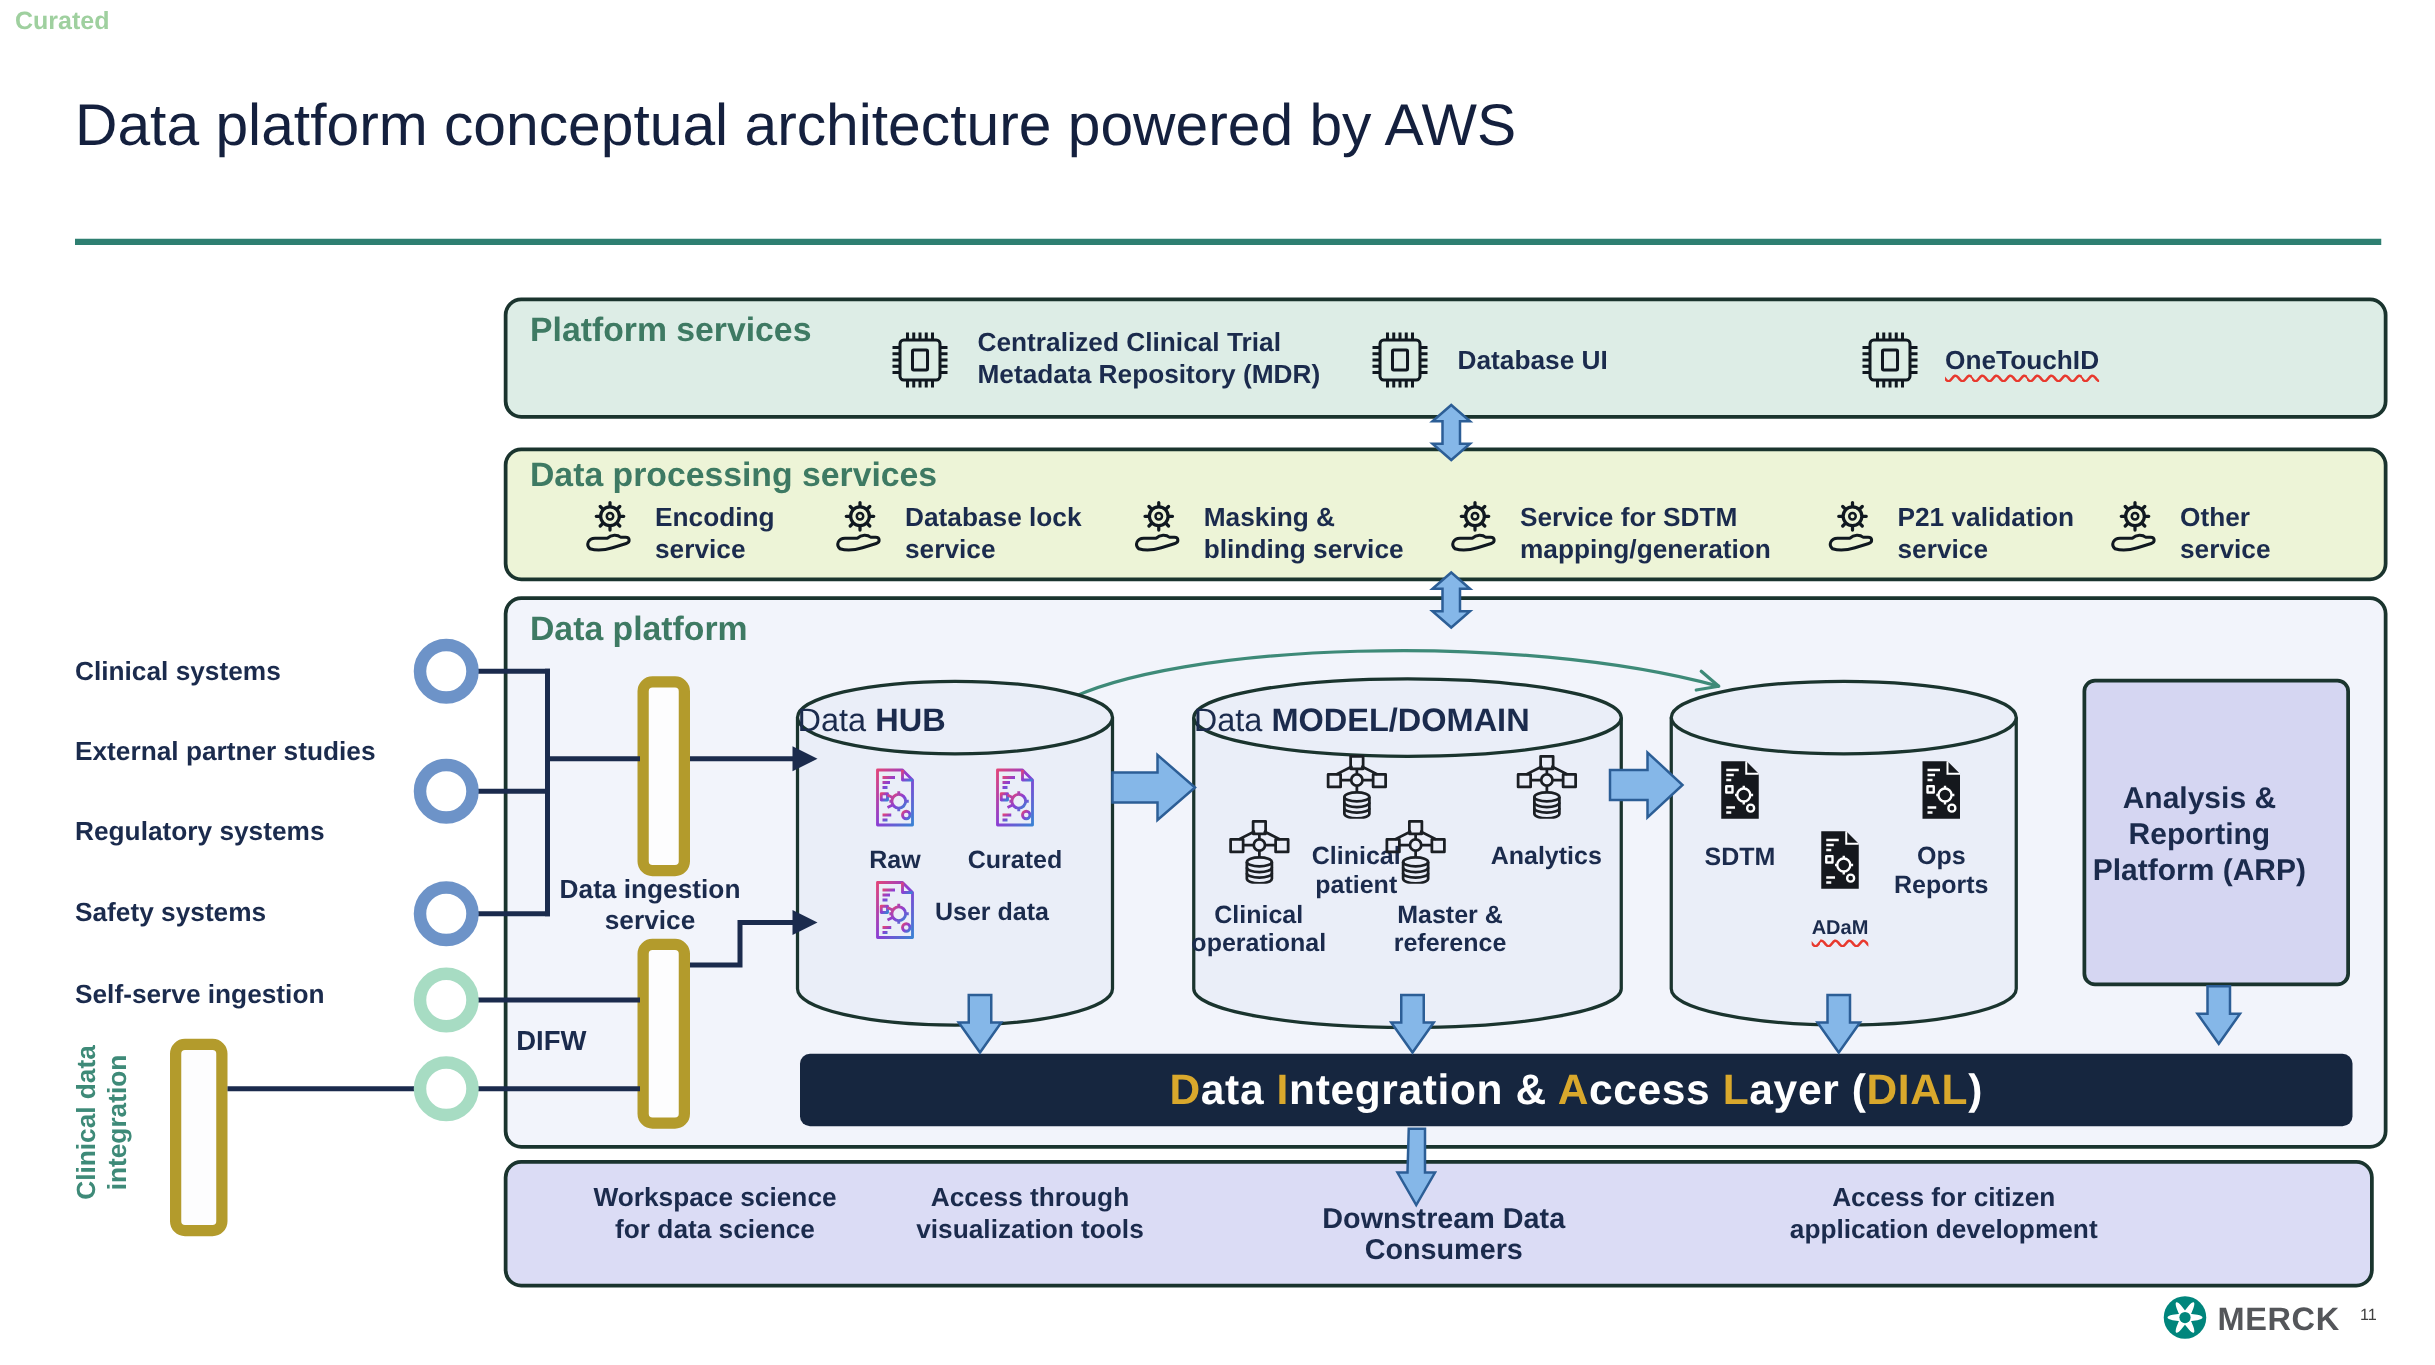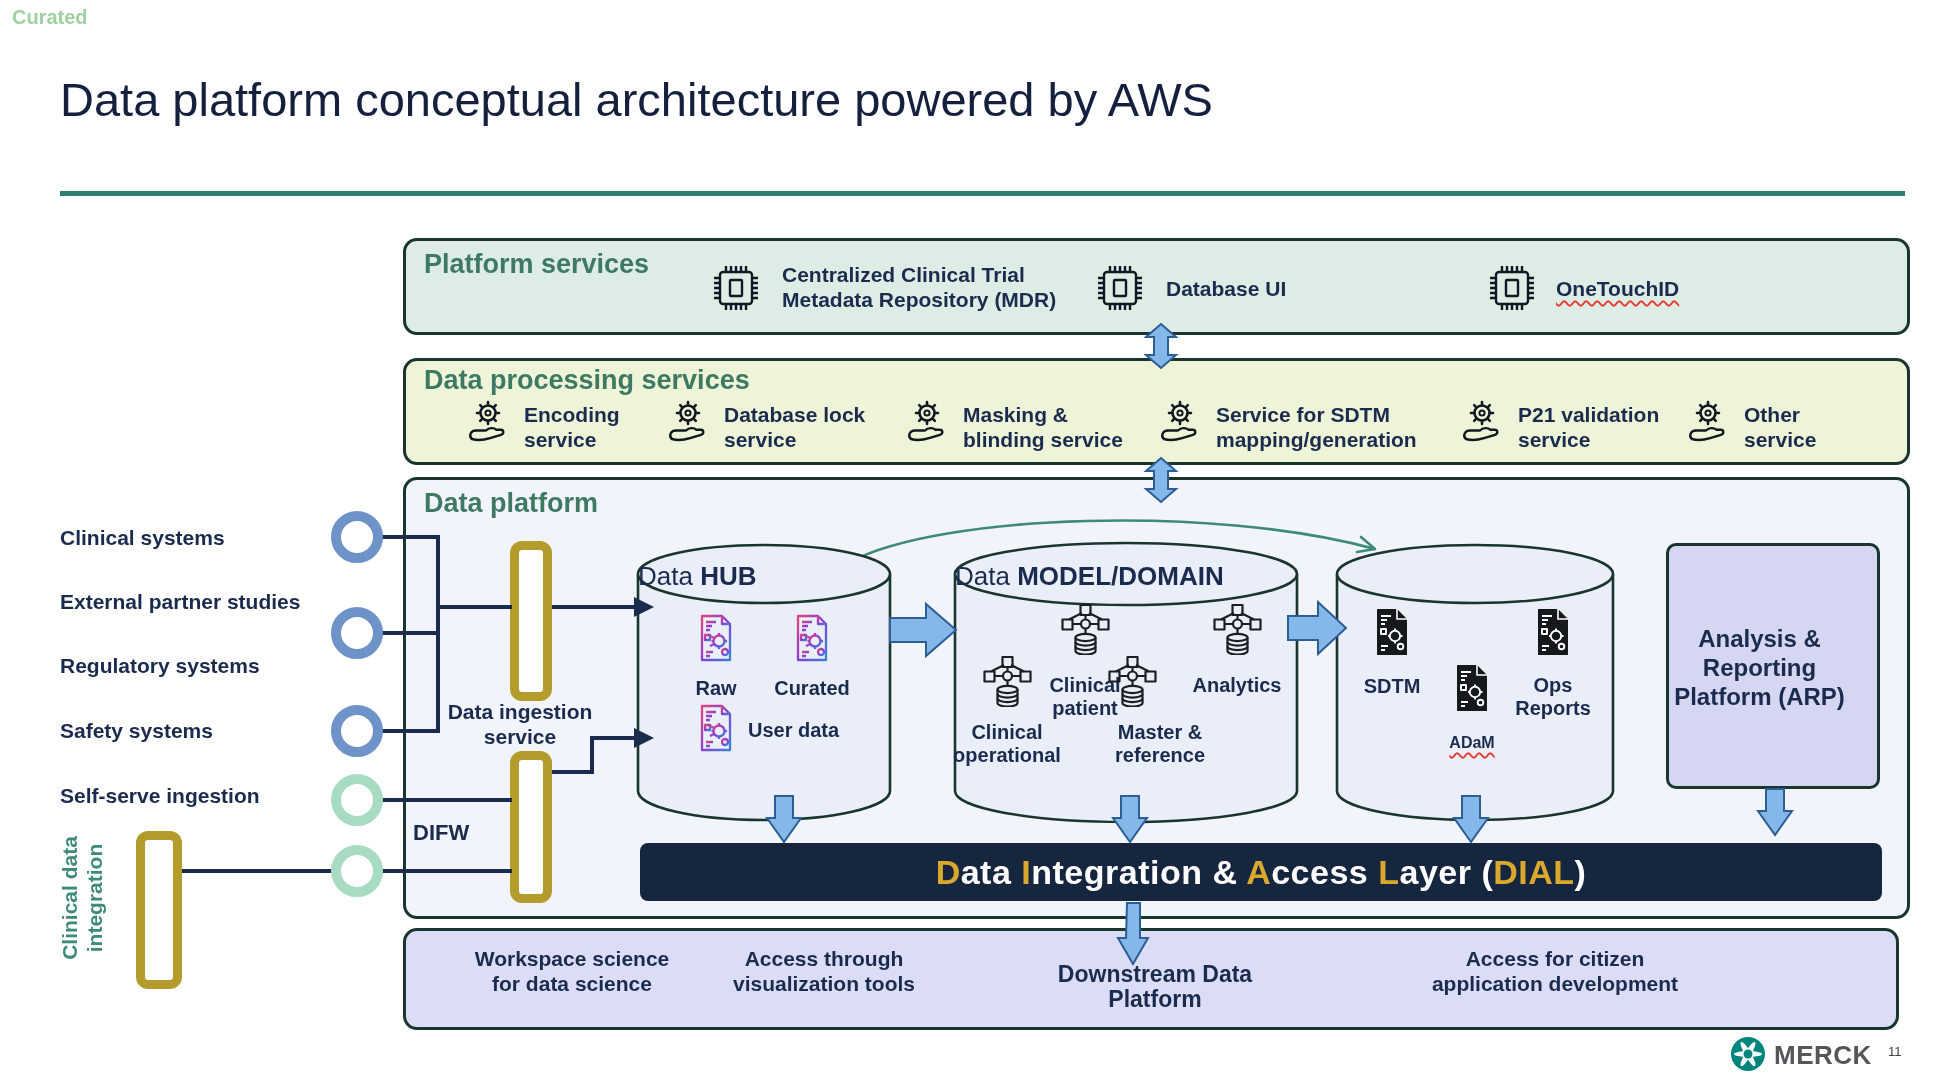--- a/index.html
+++ b/index.html
@@ -277,21 +277,21 @@
   </div>
 
   <div class="abs lbl ctr z5" style="left:462px;top:946px;width:220px;">
     <div>Workspace science</div>
       <div>for data science</div>
   </div>
   <div class="abs lbl ctr z5" style="left:714px;top:946px;width:220px;">
     <div>Access through</div>
       <div>visualization tools</div>
   </div>
-  <div class="abs lbl ctr z5" style="left:1010px;top:962px;width:290px;font-size:23px;">Downstream Data Platform</div>
+  <div class="abs lbl ctr z5" style="left:1010px;top:962px;width:290px;font-size:23px;">Downstream Data Consumers</div>
   <div class="abs lbl ctr z5" style="left:1410px;top:946px;width:290px;">
     <div>Access for citizen</div>
       <div>application development</div>
   </div>
 
   <svg class="abs z4" style="left:0;top:0;" width="1948" height="1092" viewBox="0 0 1948 1092">
     <g stroke="#1B2B4D" stroke-width="4" fill="none">
       <path d="M377 537 H440"></path>
       <path d="M377 633 H440"></path>
       <path d="M377 731 H440"></path>

